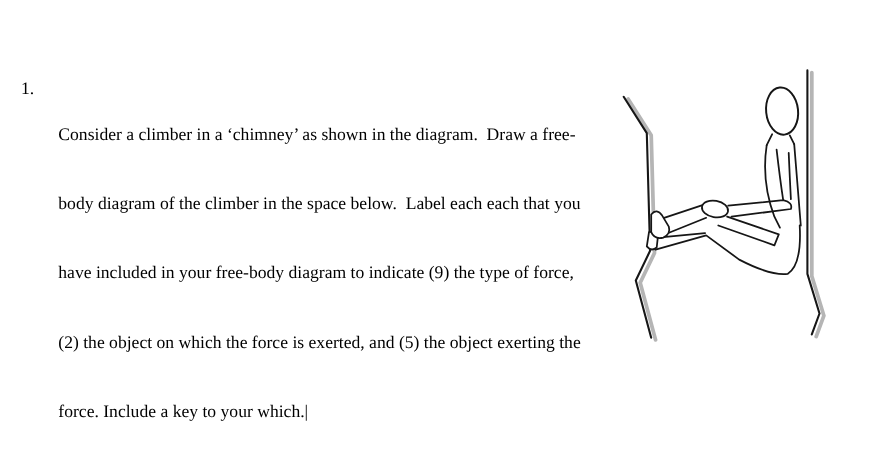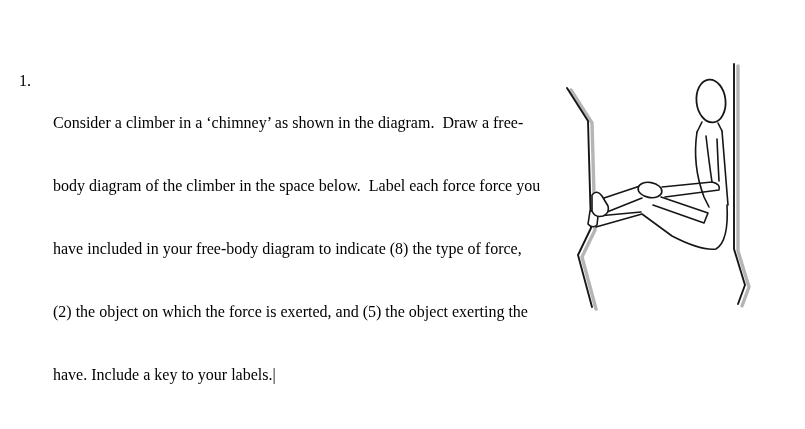--- a/index.html
+++ b/index.html
@@ -39,24 +39,24 @@
   }
   svg { display: block; }
 </style>
 </head>
 <body>
 
 <div class="problem">
   <div class="num">1.</div>
   <div class="lines">
     <div>Consider a climber in a ‘chimney’ as shown in the diagram.  Draw a free-</div>
-    <div>body diagram of the climber in the space below.  Label each force force you</div>
-    <div>have included in your free-body diagram to indicate (8) the type of force,</div>
+    <div>body diagram of the climber in the space below.  Label each each that you</div>
+    <div>have included in your free-body diagram to indicate (9) the type of force,</div>
     <div>(2) the object on which the force is exerted, and (5) the object exerting the</div>
-    <div>have. Include a key to your labels.|</div>
+    <div>force. Include a key to your which.|</div>
   </div>
 </div>
 
 <div class="fig">
   <svg width="805" height="429" viewBox="0 0 805 429">
     <g stroke-linecap="round" stroke-linejoin="round" fill="none">
 
       <g stroke="#b5b5b5" stroke-width="3.4" transform="translate(4,2)">
         <path d="M567,88 L588,121 L591,228 L578,255 L592,307"></path>
         <path d="M734,64 L734,249 L745,285 L738,304"></path>

